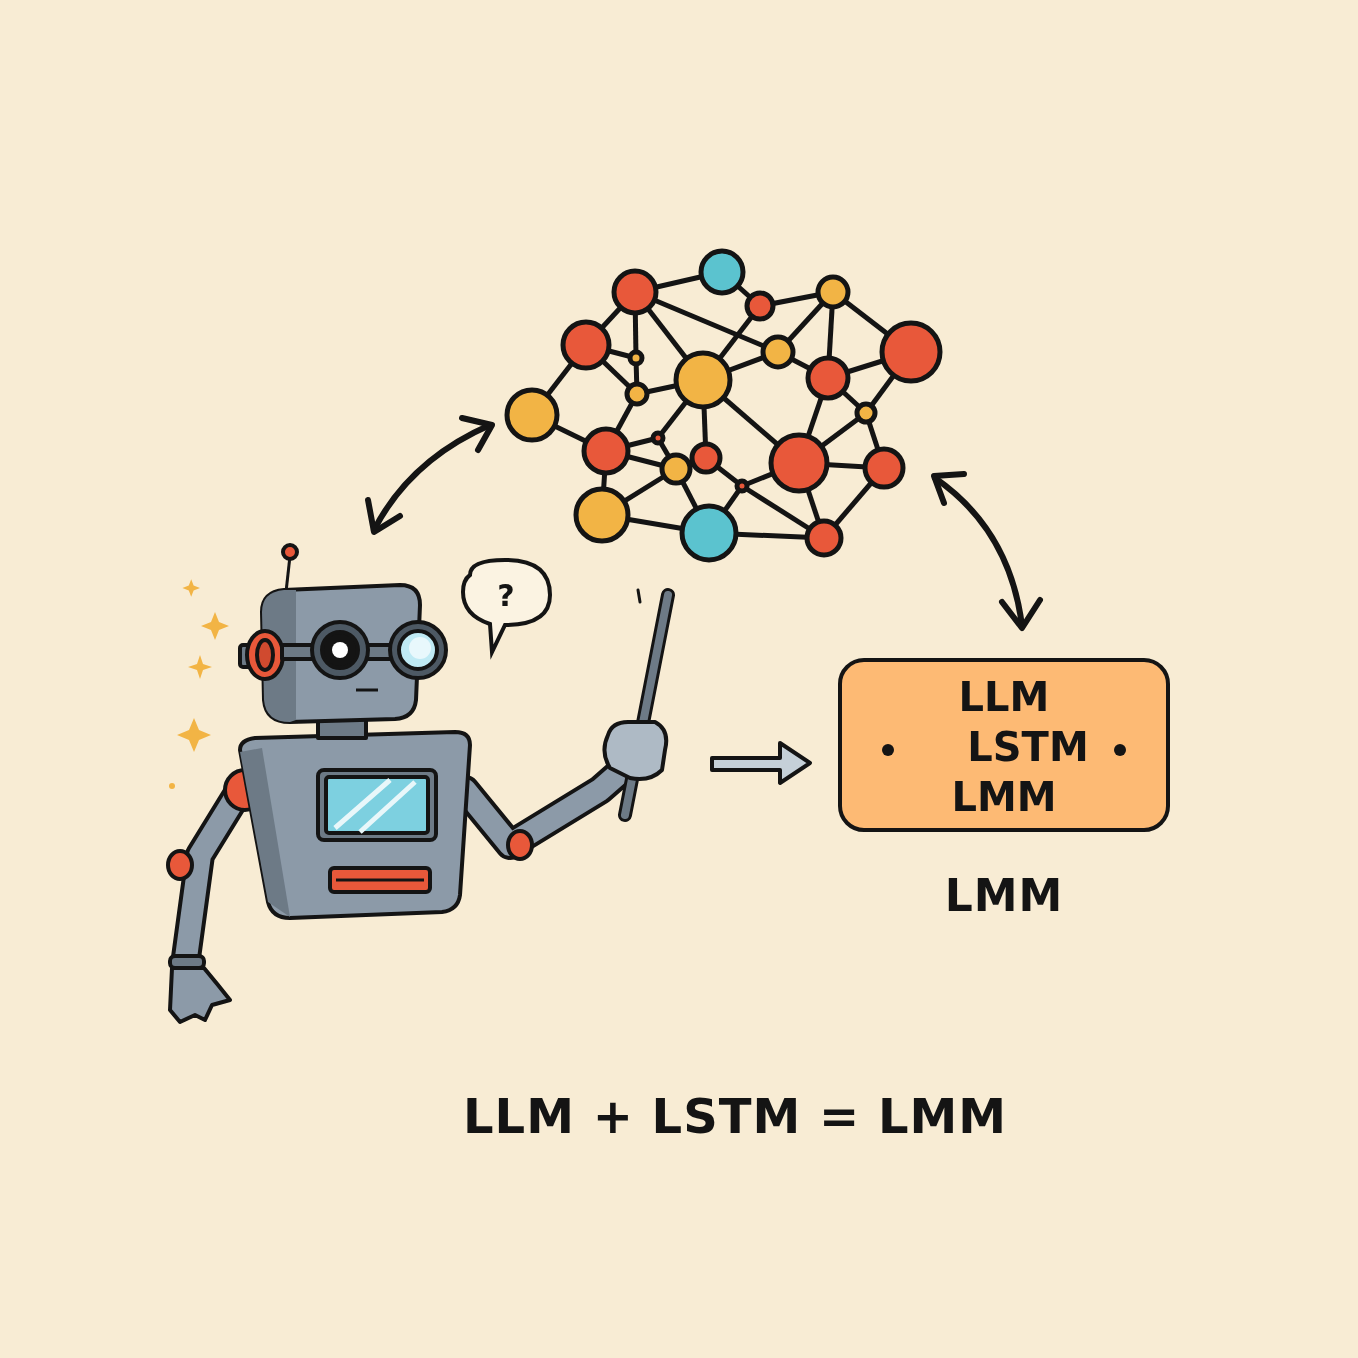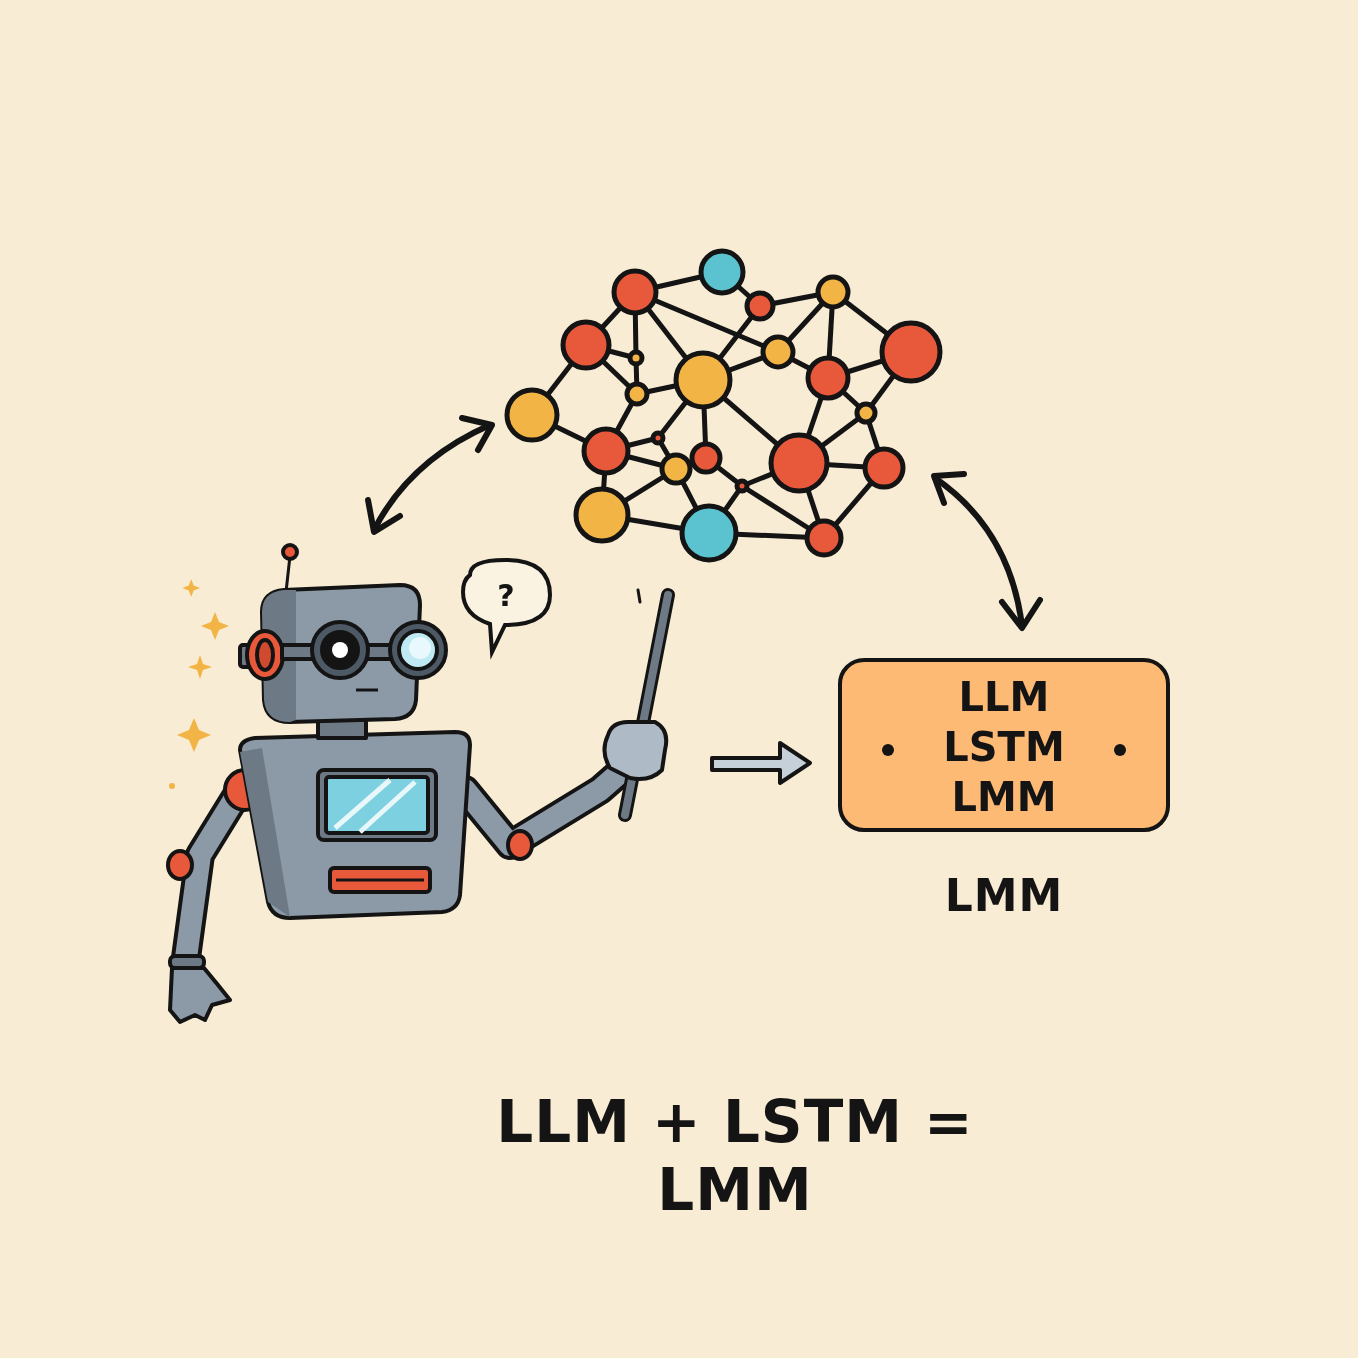--- a/index.html
+++ b/index.html
@@ -166,19 +166,19 @@
 
   <g>
     <path d="M712 758 L780 758 L780 743 L810 763 L780 783 L780 770 L712 770z" fill="#c5d0d8" stroke="#141414" stroke-width="4" stroke-linejoin="round"></path>
   </g>
 </svg>
 
 <div id="box">
   <span class="dot" style="left:40px;"></span>
   <span class="dot" style="right:40px;"></span>
   <div class="line" style="top:12px;">LLM</div>
-  <div class="line" style="top:62px;">LSTM</div>
+  <div class="line" style="top:62px;padding-left:24px;">LSTM</div>
   <div class="line" style="top:112px;">LMM</div>
 </div>
 
 <div class="lbl" style="left:838px;top:870px;width:332px;font-size:44px;">LMM</div>
 
-<div class="lbl" style="left:440px;top:1088px;width:590px;font-size:58px;">LLM + LSTM = LMM</div>
+<div class="lbl" style="left:440px;top:1088px;width:590px;font-size:48px;">LLM + LSTM = LMM</div>
 
 </body></html>

